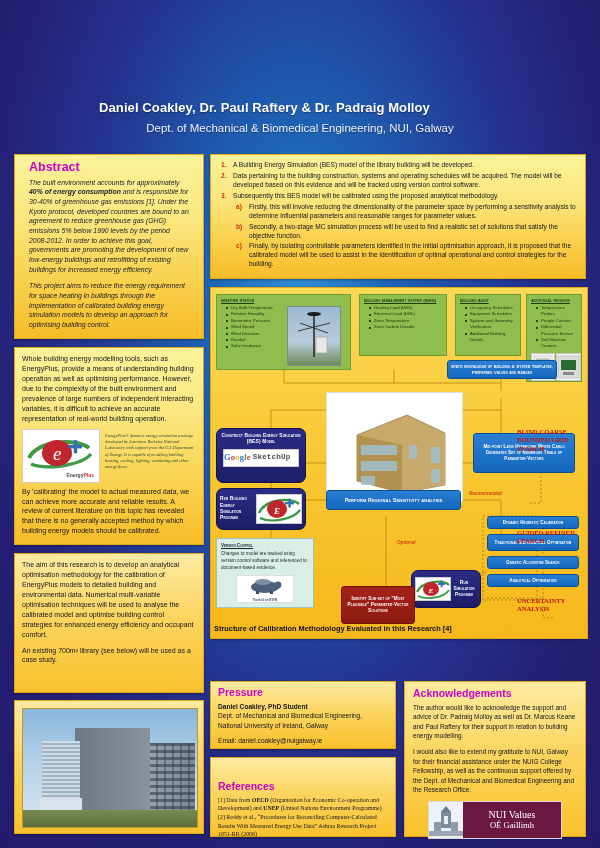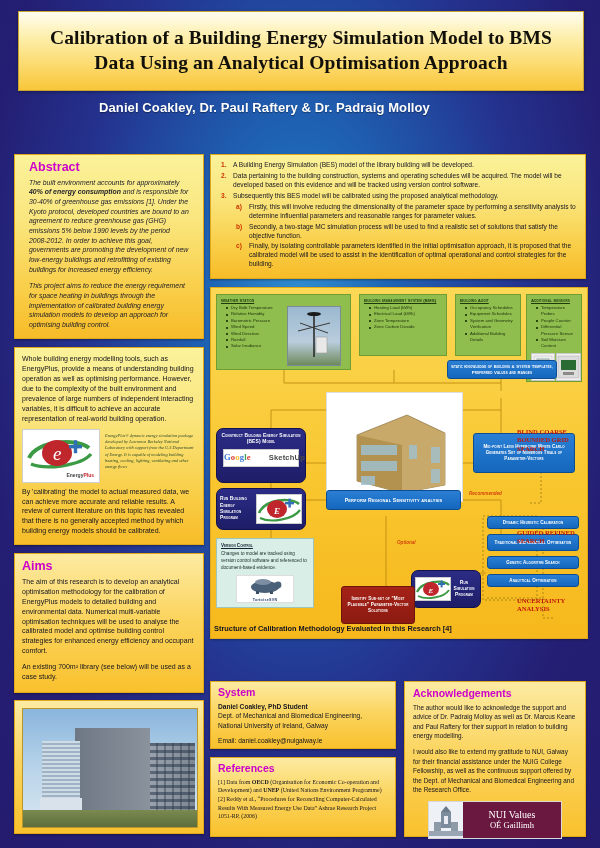--- a/index.html
+++ b/index.html
@@ -152,21 +152,21 @@
   .orangelbl{position:absolute;color:#d3450c;font-weight:bold;font-size:4.6px;font-style:italic;}
   .wstation{position:absolute;background:linear-gradient(to bottom,#9bb8cf 0%,#b9cddd 60%,#6f8a5c 100%);border:1px solid #7b8b96;}
   .sensorimg{position:absolute;background:#f2f2f2;border:1px solid #c8c8c8;}
 
   
   #contact{left:210px;top:681px;width:186px;height:68px;padding:5px 7px;box-sizing:border-box;}
   #contact .panel-h{font-size:10.5px;}
   #contact .p-body{font-size:6.6px;line-height:1.45;}
   #contact .who{font-weight:bold;}
 
-  #references{left:210px;top:757px;width:186px;height:80px;padding:5px 7px;box-sizing:border-box;}
+  #references{left:210px;top:757px;width:186px;height:80px;padding:23px 7px;box-sizing:border-box;}
   #references .panel-h{font-size:10.5px;}
   #references .p-body{font-size:5.9px;line-height:1.42;font-family:"Liberation Serif",serif;color:#17171f;}
   #references .p-body b{font-weight:bold;}
   #references p{margin:0 0 1px 0;}
 
   #acknowledgements{left:404px;top:681px;width:182px;height:156px;padding:6px 8px;box-sizing:border-box;}
   #acknowledgements .panel-h{font-size:10.5px;}
   #acknowledgements .p-body{font-size:6.4px;line-height:1.5;}
   #acknowledgements p{margin:0 0 6px 0;}
   .nuig{
@@ -177,24 +177,22 @@
   .nuig-name{flex:1;background:#6b1840;color:#fff;display:flex;flex-direction:column;
     align-items:center;justify-content:center;font-family:"Liberation Serif",serif;line-height:1.15;}
   .nuig-name .l1{font-size:10px;}
   .nuig-name .l2{font-size:8.6px;}
 </style>
 </head>
 <body>
 
 <div class="poster">
 
-  <div class="title-box">
-    <div class="title-text">Calibration of a Building Energy Simulation Model to BMS Data Using an Analytical Optimisation Approach</div>
-  </div>
   <div class="authors">Daniel Coakley, Dr. Paul Raftery &amp; Dr. Padraig Molloy</div>
+  <div class="dept">Dept. of Mechanical &amp; Biomedical Engineering, NUI, Galway</div>
 
   <div class="panel" id="abstract">
     <div class="panel-h magenta">Abstract</div>
     <div class="p-body">
       <p><span>The built environment accounts for approximately </span><b>40% of energy consumption</b><span> and is responsible for 30-40% of greenhouse gas emissions [1]. Under the Kyoto protocol, developed countries are bound to an agreement to reduce greenhouse gas (GHG) emissions 5% below 1990 levels by the period 2008-2012. In order to achieve this goal, governments are promoting the development of new low-energy buildings and retrofitting of existing buildings for increased energy efficiency.</span></p>
       <p>This project aims to reduce the energy requirement for space heating in buildings through the implementation of calibrated building energy simulation models to develop an approach for optimising building control.</p>
     </div>
   </div>
 
   <div class="panel" id="introduction">
@@ -212,21 +210,20 @@
           </svg>
           <div class="ep-word"><span>Energy</span><i>Plus</i></div>
         </div>
         <div class="ep-cap">EnergyPlus® dynamic energy simulation package developed by Lawrence Berkeley National Laboratory with support from the U.S Department of Energy. It is capable of modeling building heating, cooling, lighting, ventilating and other energy flows</div>
       </div>
       <p>By 'calibrating' the model to actual measured data, we can achieve more accurate and reliable results. A review of current literature on this topic has revealed that there is no generally accepted method by which building energy models should be calibrated.</p>
     </div>
   </div>
 
   <div class="panel gold" id="aims">
-    <div class="panel-h magenta">Aims</div>
     <div class="p-body">
       <p>The aim of this research is to develop an analytical optimisation methodology for the calibration of EnergyPlus models to detailed building and environmental data. Numerical multi-variable optimisation techniques will be used to analyse the calibrated model and optimise building control strategies for enhanced energy efficiency and occupant comfort.</p>
       <p>An existing 700m² library (see below) will be used as a case study.</p>
     </div>
   </div>
 
   <div class="panel gold" id="building-photo-panel">
     <div class="photo">
       <div class="sky"></div>
       <div class="bldg-right">
@@ -352,21 +349,21 @@
         </svg>
       </div>
     </div>
 
     <div class="bluebox" style="left:236px;top:72px;width:110px;height:19px;font-size:4.3px;">Static Knowledge of Building &amp; System Templates, Preferred Values and Ranges</div>
 
     <div class="navybox" style="left:5px;top:140px;width:90px;height:55px;padding:4px;">
       <div style="font-size:4.9px;text-align:center;">Construct Building Energy Simulation (BES) Model</div>
       <div style="margin:3px auto 0;width:74px;height:16px;background:#fff;border:1px solid #ccc;display:flex;align-items:center;justify-content:flex-start;">
         <span style="font-family:'Liberation Serif',serif;font-size:8.6px;font-variant:normal;"><span style="color:#3b78d8;">G</span><span style="color:#d94235;">o</span><span style="color:#f1bd2a;">o</span><span style="color:#3b78d8;">g</span><span style="color:#3aa757;">l</span><span style="color:#d94235;">e</span></span>
-        <span style="font-size:7.6px;color:#4a4a4a;font-variant:normal;margin-left:18px;font-family:Liberation Sans, sans-serif;">SketchUp</span>
+        <span style="font-size:7.6px;color:#4a4a4a;font-variant:normal;margin-left:2px;font-family:Liberation Mono, monospace;">SketchUp</span>
       </div>
     </div>
 
     <div style="position:absolute;left:115px;top:104px;width:135px;height:108px;background:#fff;border:1px solid #ddd;">
       <svg viewBox="0 0 135 108" width="135" height="108">
         <polygon points="30,42 80,22 118,40 118,92 75,100 30,88" fill="#c9a969" stroke="#8a7340" stroke-width="0.7"></polygon>
         <polygon points="30,42 75,52 75,100 30,88" fill="#b3924f"></polygon>
         <polygon points="75,52 118,40 118,92 75,100" fill="#c8a96c"></polygon>
         <rect x="34" y="52" width="36" height="10" fill="#9fc0cf" opacity=".85"></rect>
         <rect x="34" y="68" width="36" height="10" fill="#9fc0cf" opacity=".85"></rect>
@@ -436,21 +433,21 @@
     <div class="orangelbl" style="left:186px;top:252px;">Optional</div>
   </div>
 
   <div class="redlbl" style="left:517px;top:428px;width:62px;font-size:6.6px;line-height:1.28;">BLIND COARSE BOUNDED GRID SEARCH</div>
   <div class="redlbl" style="left:517px;top:529px;width:62px;font-size:6.6px;line-height:1.28;">GUIDED REFINED SEARCH</div>
   <div class="redlbl" style="left:517px;top:597px;width:62px;font-size:6.6px;line-height:1.28;">UNCERTAINTY ANALYSIS</div>
 
   <div class="fcap">Structure of Calibration Methodology Evaluated in this Research [4]</div>
 
   <div class="panel gold" id="contact">
-    <div class="panel-h magenta">System</div>
+    <div class="panel-h magenta">Pressure</div>
     <div class="p-body">
       <div class="who">Daniel Coakley, PhD Student</div>
       <div>Dept. of Mechanical  and Biomedical Engineering,</div>
       <div>National University of Ireland, Galway</div>
       <div style="margin-top:6px;">Email: daniel.coakley@nuigalway.ie</div>
     </div>
   </div>
 
   <div class="panel gold" id="references">
     <div class="panel-h magenta">References</div>

